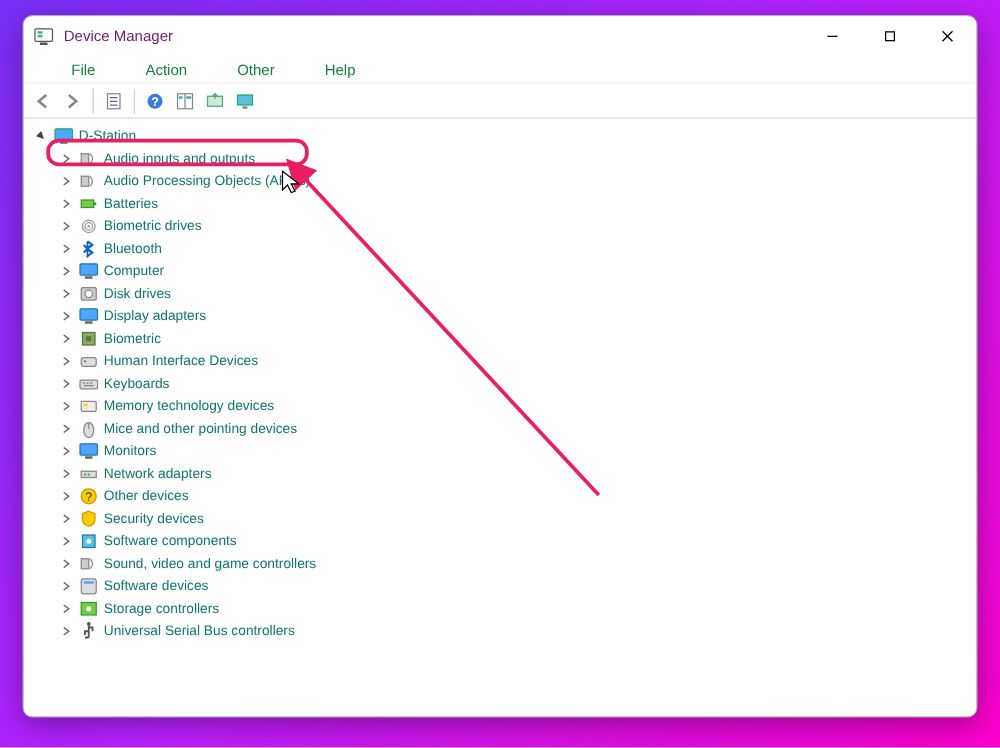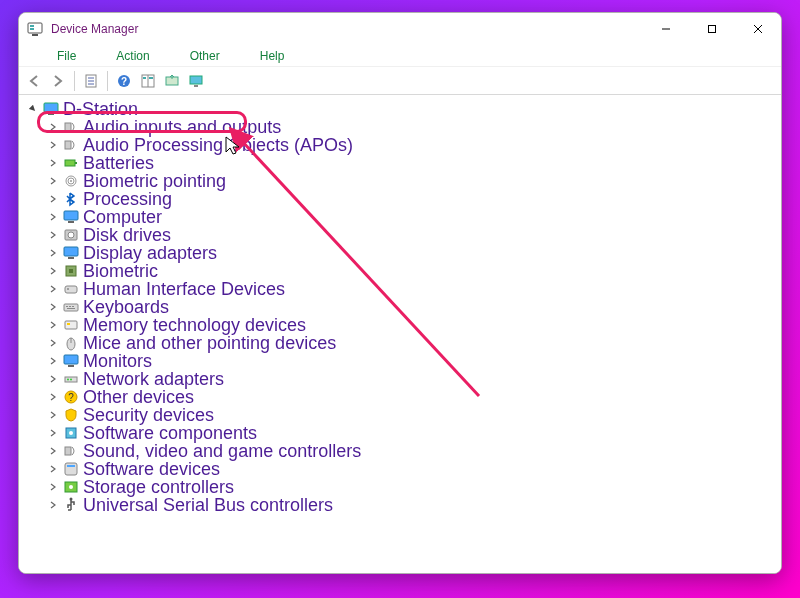--- a/index.html
+++ b/index.html
@@ -105,22 +105,22 @@
     margin-right: 4px;
     color: #666;
     font-size: 9px;
   }
   .node .dev-icon {
     width: 16px; height: 16px;
     display: inline-flex; align-items:center; justify-content:center;
     margin-right: 4px;
   }
   .node .label {
-    font-size: 18px;
-    color: #4c1d95;
+    font-size: 11px;
+    color: #0f766e;
   }
   .highlight {
     position: absolute;
     border: 3px solid #e91e63;
     border-radius: 10px;
     pointer-events: none;
   }
   .arrow-svg {
     position: absolute;
     pointer-events: none;
@@ -286,34 +286,34 @@
                   <path d="M2 1 L6 4 L2 7" fill="none" stroke="#666" stroke-width="1.2"></path>
                 </svg>
               </span>
               <span class="dev-icon">
                 <svg width="16" height="16" viewBox="0 0 16 16">
                   <circle cx="8" cy="8" r="5" fill="none" stroke="#999"></circle>
                   <circle cx="8" cy="8" r="3" fill="none" stroke="#999"></circle>
                   <circle cx="8" cy="8" r="1" fill="#999"></circle>
                 </svg>
               </span>
-              <span class="label">Biometric pointing</span>
+              <span class="label">Biometric drives</span>
             </div>
             <div class="node child">
               <span class="expander">
                 <svg width="8" height="8">
                   <path d="M2 1 L6 4 L2 7" fill="none" stroke="#666" stroke-width="1.2"></path>
                 </svg>
               </span>
               <span class="dev-icon">
                 <svg width="16" height="16" viewBox="0 0 16 16">
                   <path d="M7 2 L11 5 L7 8 L11 11 L7 14 L7 2 M4 5 L10 11 M4 11 L10 5" fill="none" stroke="#0b62c4" stroke-width="1.5"></path>
                 </svg>
               </span>
-              <span class="label">Processing</span>
+              <span class="label">Bluetooth</span>
             </div>
             <div class="node child">
               <span class="expander">
                 <svg width="8" height="8">
                   <path d="M2 1 L6 4 L2 7" fill="none" stroke="#666" stroke-width="1.2"></path>
                 </svg>
               </span>
               <span class="dev-icon">
                 <svg width="16" height="16" viewBox="0 0 16 16">
                   <rect x="1" y="2" width="14" height="9" rx="1" fill="#4da6ff" stroke="#27a"></rect>

